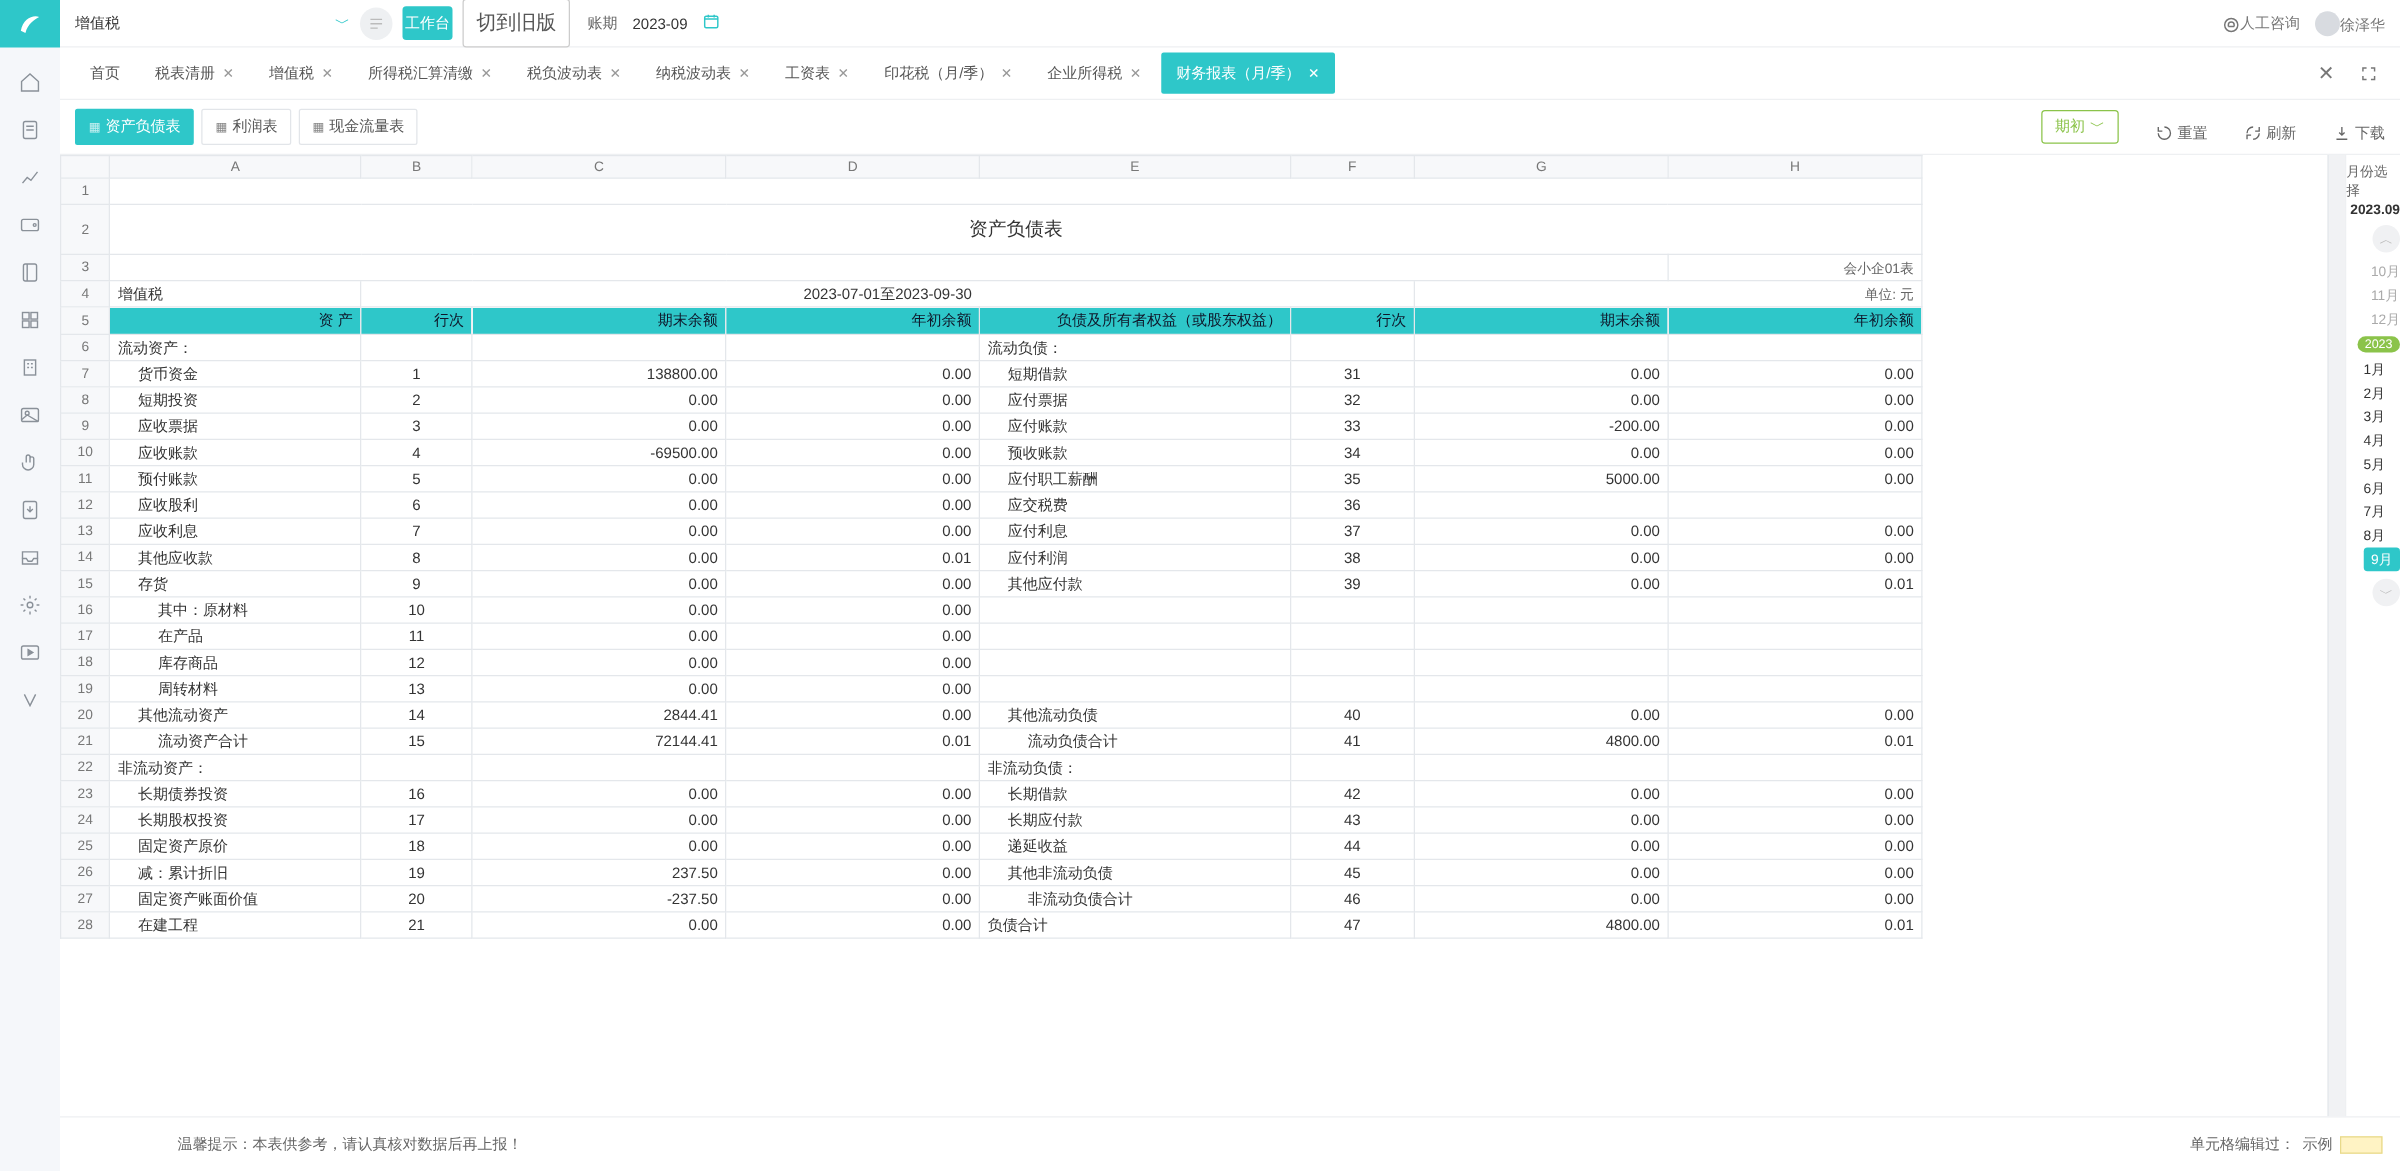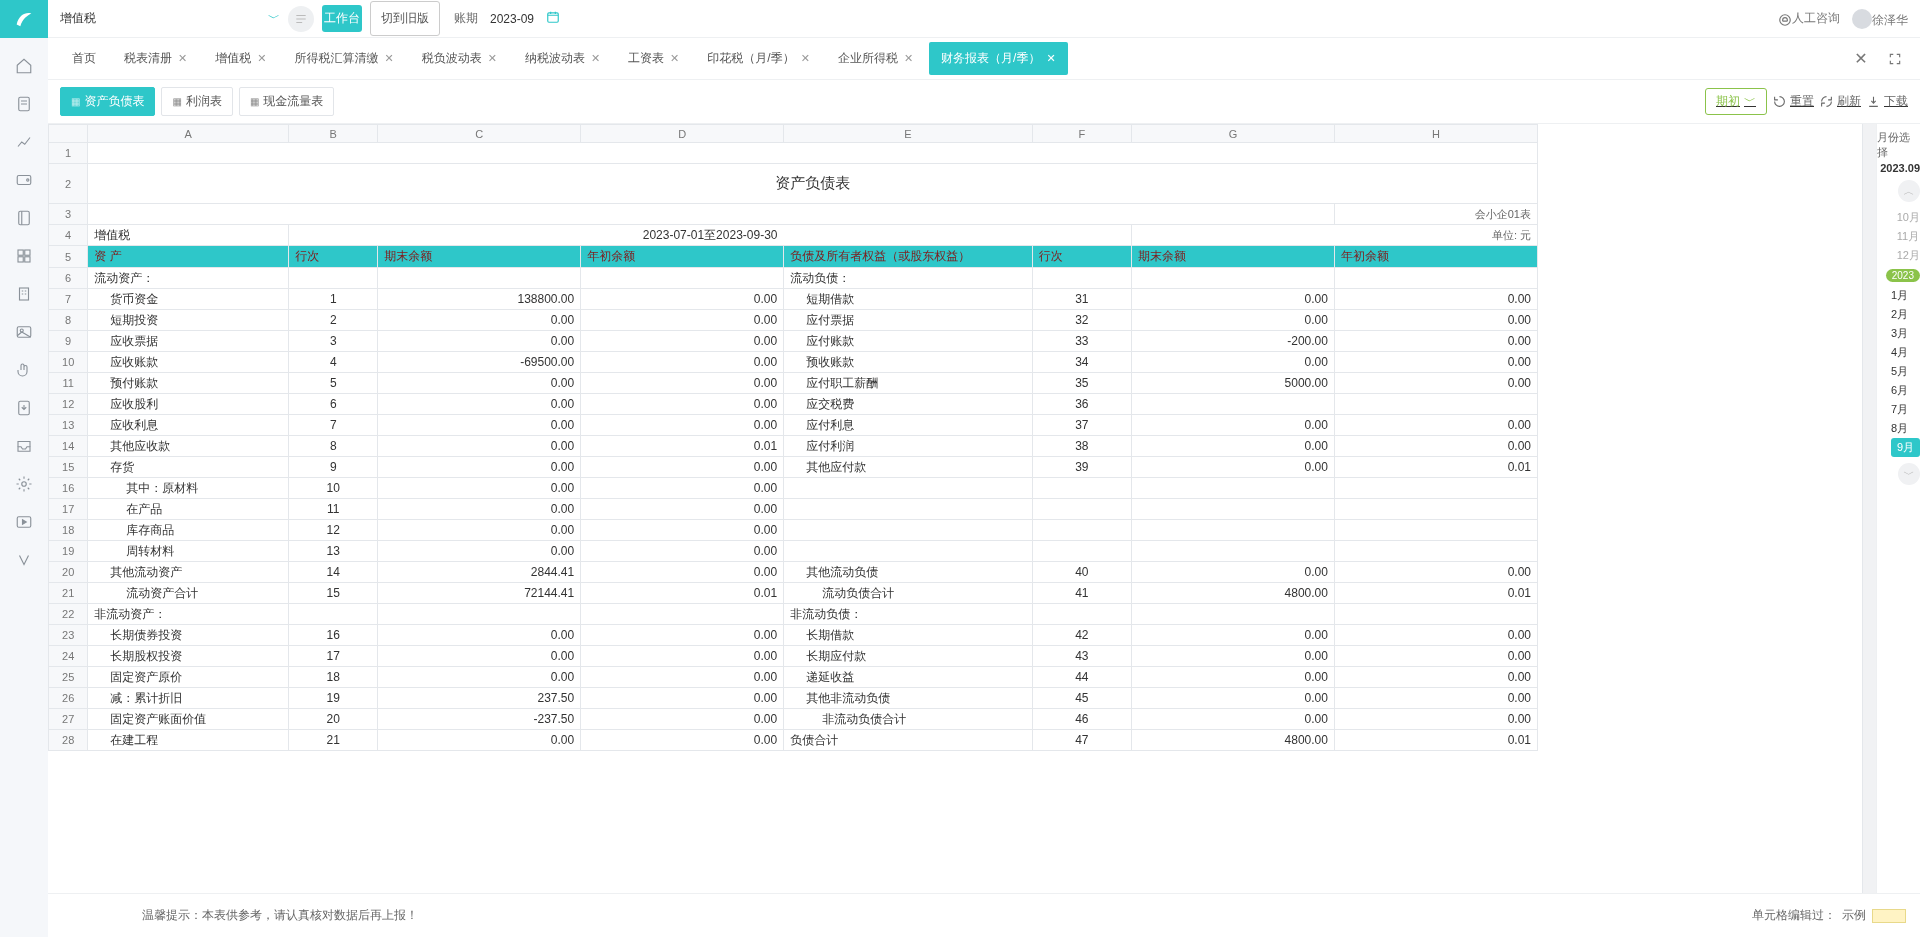--- a/index.html
+++ b/index.html
@@ -17,21 +17,21 @@
 
 .main { flex:1; display:flex; flex-direction:column; min-width:0; }
 
 
 .topbar { height:38px; display:flex; align-items:center; padding:0 12px; border-bottom:1px solid #eef0f2; gap:8px; }
 .company-select { display:flex; align-items:center; gap:8px; min-width:200px; cursor:pointer; }
 .company-name { color:#333; }
 .chevron { color:#2ec7c9; }
 .circ-btn { width:26px; height:26px; border-radius:50%; background:#eef0f2; display:flex; align-items:center; justify-content:center; color:#bbb; cursor:pointer; }
 .btn-primary { background:#2ec7c9; color:#fff; padding:5px 2px; border-radius:3px; cursor:pointer; border:none; font-size:12px; }
-.btn-outline { border:1px solid #ccc; color:#555; background:#fff; padding:8px 10px; border-radius:3px; cursor:pointer; font-size:12px; }
+.btn-outline { border:1px solid #ccc; color:#555; background:#fff; padding:8px 10px; border-radius:3px; cursor:pointer; font-size:16px; }
 .period-label { color:#666; margin-left:6px; }
 .period-val { color:#333; margin-left:4px; }
 .cal-ico { color:#2ec7c9; margin-left:4px; cursor:pointer; }
 .top-right { margin-left:auto; display:flex; align-items:center; gap:12px; color:#777; }
 .top-right .link { display:flex; align-items:flex-end; gap:0; cursor:pointer; }
 .avatar { width:20px; height:20px; border-radius:50%; background:#d8dbe0; }
 
 
 .tabs { height:42px; display:flex; align-items:center; padding:0 12px; gap:4px; border-bottom:1px solid #eef0f2; position:relative; }
 .tab { padding:8px 12px; color:#555; cursor:pointer; display:flex; align-items:center; gap:6px; border-radius:2px; }
@@ -40,34 +40,34 @@
 .tab.active .x { color:#fff; }
 .tabs-right { margin-left:auto; display:flex; align-items:center; gap:8px; }
 .tabs-right .icon-btn { width:26px; height:26px; display:flex; align-items:center; justify-content:center; cursor:pointer; color:#777; border:1px solid transparent; }
 .tabs-right .icon-btn:first-child { font-size:16px; }
 
 
 .subbar { height:44px; display:flex; align-items:center; padding:0 12px; gap:6px; border-bottom:1px solid #eef0f2; }
 .subtab { padding:5px 10px; border:1px solid #e2e5e9; background:#fff; color:#555; cursor:pointer; display:flex; align-items:center; gap:4px; border-radius:2px; font-size:12px; }
 .subtab.active { background:#2ec7c9; color:#fff; border-color:#2ec7c9; }
 .subtab .mini-ico { font-size:10px; opacity:.7; }
-.sub-right { margin-left:auto; display:flex; align-items:center; gap:6px;text-decoration:underline; }
+.sub-right { margin-left:auto; display:flex; align-items:flex-end; gap:30px; }
 .drop-btn { border:1px solid #8bc34a; color:#8bc34a; padding:4px 10px; border-radius:3px; cursor:pointer; display:flex; align-items:center; gap:4px; background:#fff; font-size:12px; }
 .link-btn { color:#666; cursor:pointer; display:flex; align-items:center; gap:4px; }
 
 
 .sheet-wrap { flex:1; display:flex; min-height:0; }
 .sheet-scroll { flex:1; overflow:auto; position:relative; }
 .sheet { border-collapse:collapse; table-layout:fixed; width:1490px; }
 .sheet th, .sheet td { border:1px solid #e4e7eb; height:21px; padding:0 6px; font-weight:normal; white-space:nowrap; overflow:hidden; }
 .sheet .rowhdr { width:38px; text-align:center; background:#f7f8fa; color:#777; font-size:11px; }
 .sheet thead th { background:#f7f8fa; color:#777; text-align:center; font-size:11px; height:18px; }
 .colA{width:194px}.colB{width:86px}.colC{width:196px}.colD{width:196px}.colE{width:240px}.colF{width:96px}.colG{width:196px}.colH{width:196px}
 .title-row td { text-align:center; font-size:15px; color:#333; height:40px; }
-.hdr-row td { background:#2ec7c9; color:#7f1d1d; text-align:left; height:22px; }
+.hdr-row td { background:#2ec7c9; color:#0f172a; text-align:right; height:22px; }
 .num { text-align:right; }
 .ctr { text-align:center; }
 .indent1 { padding-left:22px !important; }
 .indent2 { padding-left:38px !important; }
 .small-right { text-align:right; color:#666; font-size:11px; }
 
 
 .vscroll-gutter { width:14px; background:#f1f2f4; border-left:1px solid #e4e7eb; }
 
 

